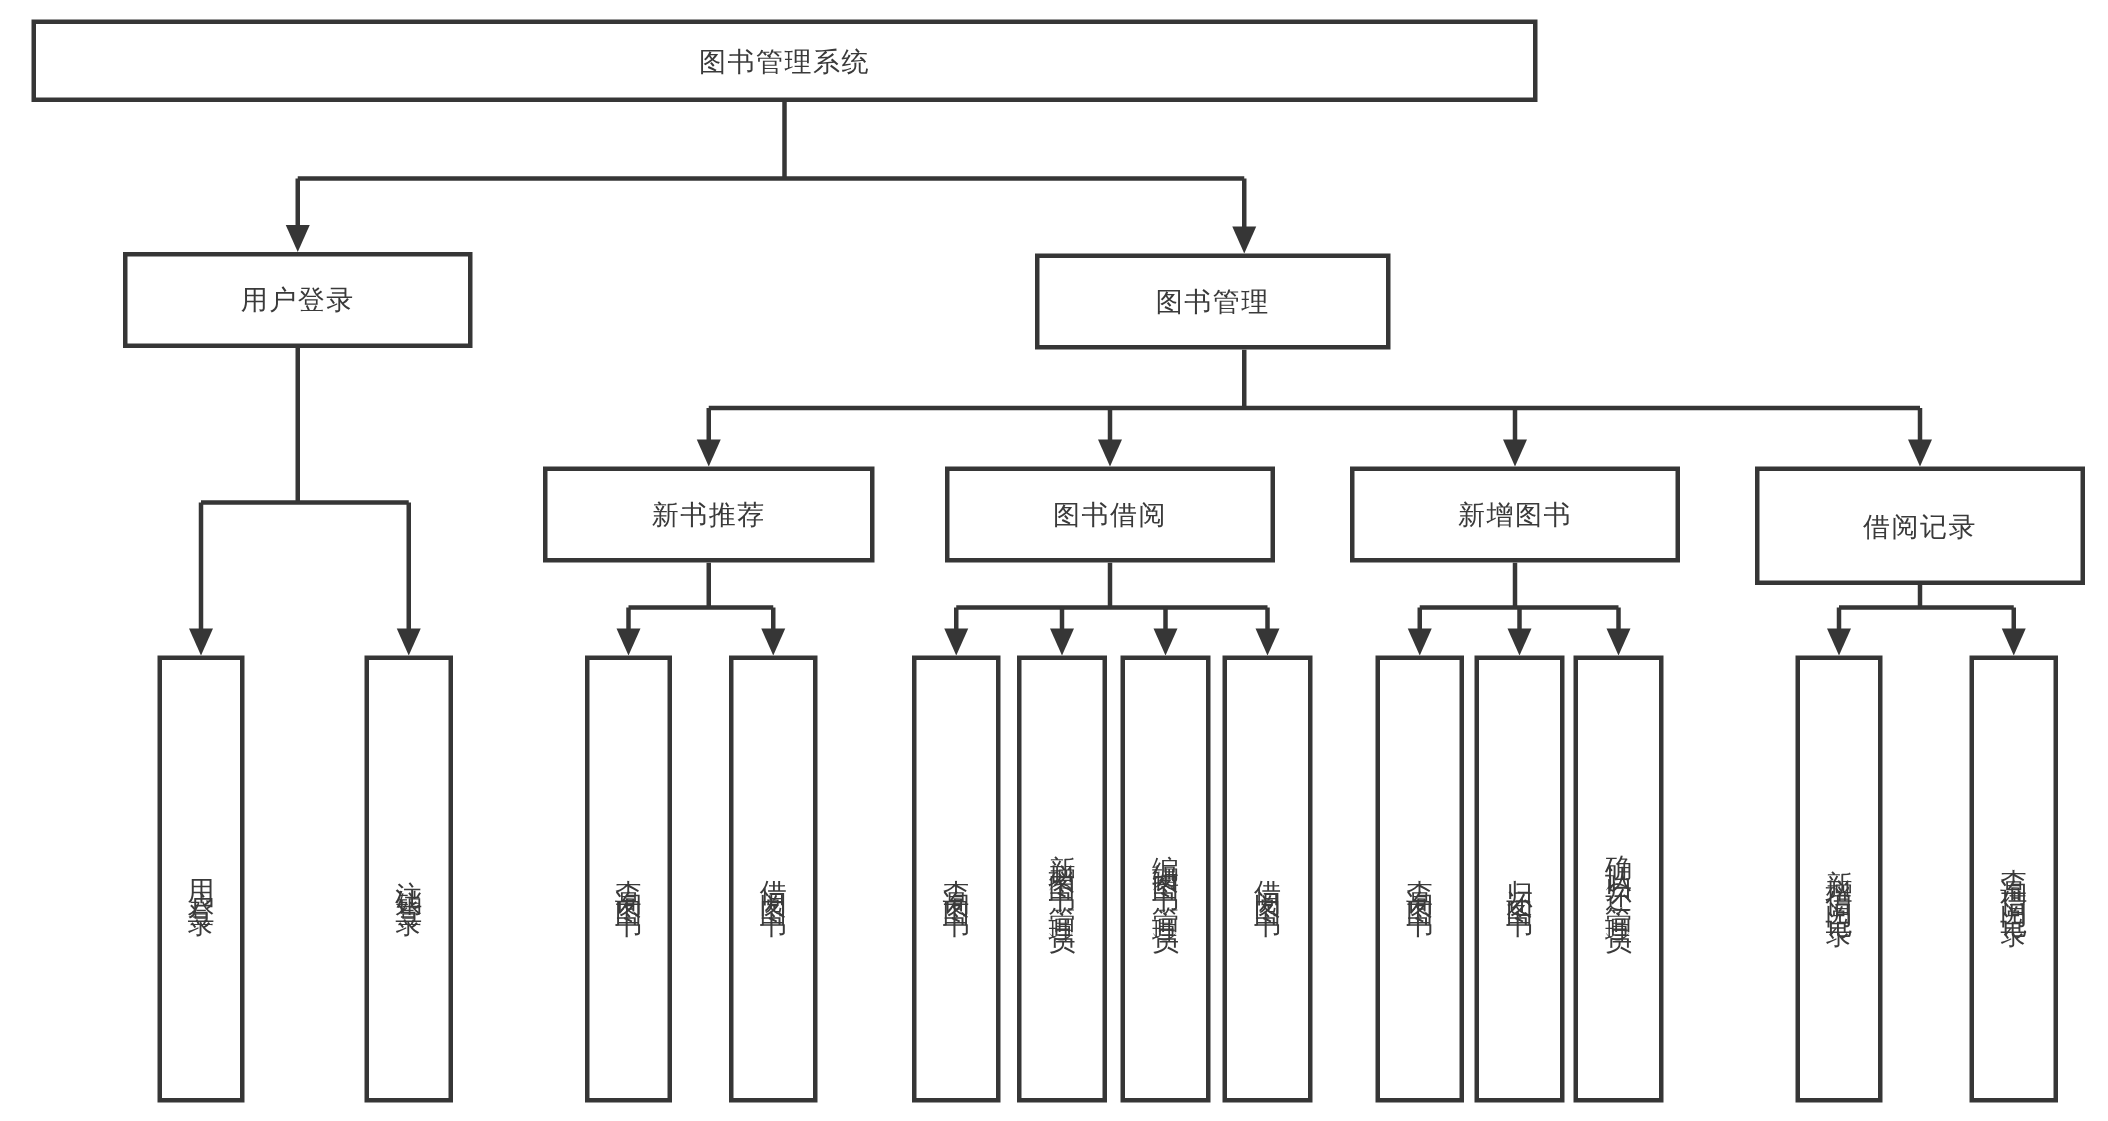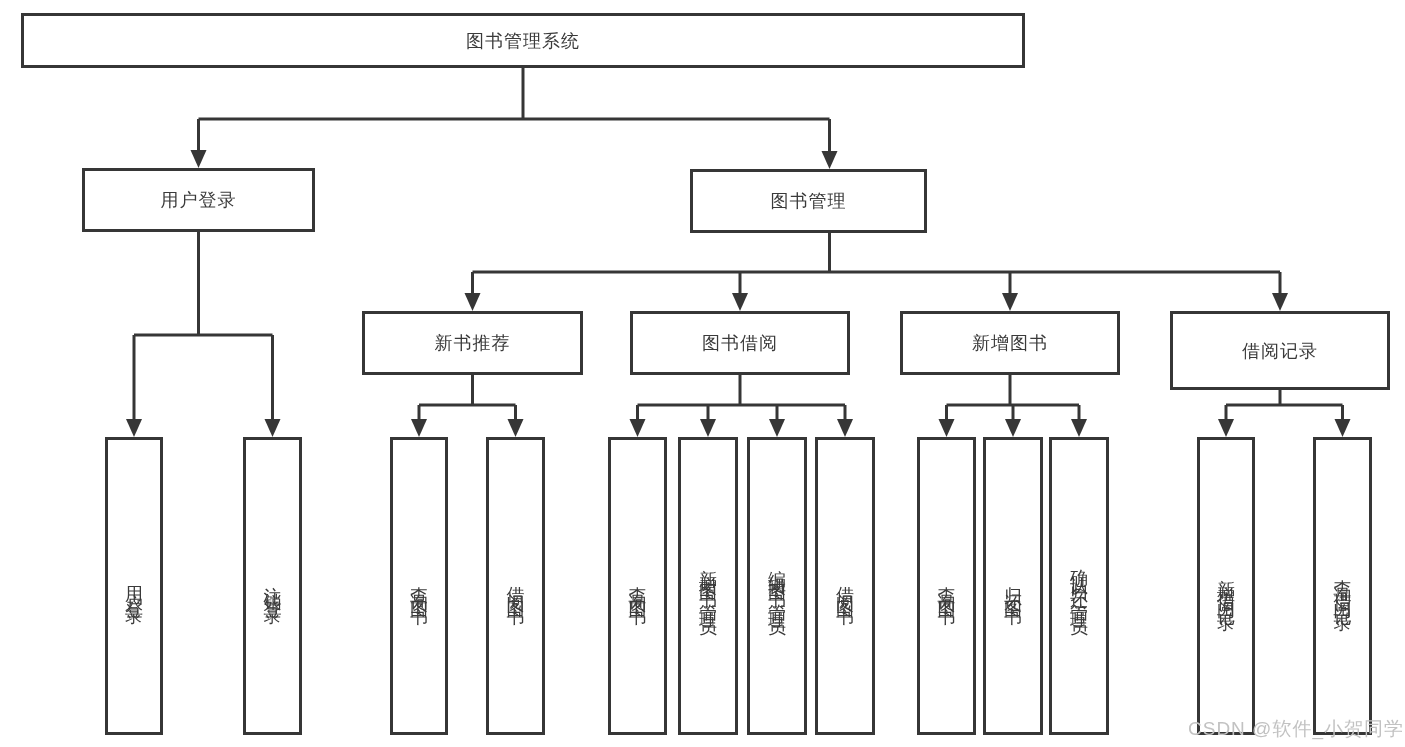--- a/index.html
+++ b/index.html
@@ -191,14 +191,13 @@
     <span>确认归还（管理员）</span>
   </div>
 
   <div class="node v-node leaf l-12">
     <span>新增借阅记录</span>
   </div>
   <div class="node v-node leaf l-13">
     <span>查询借阅记录</span>
   </div>
 
-  <div class="watermark">CSDN @软件_小贺同学</div>
 </div>
 
 </body></html>

